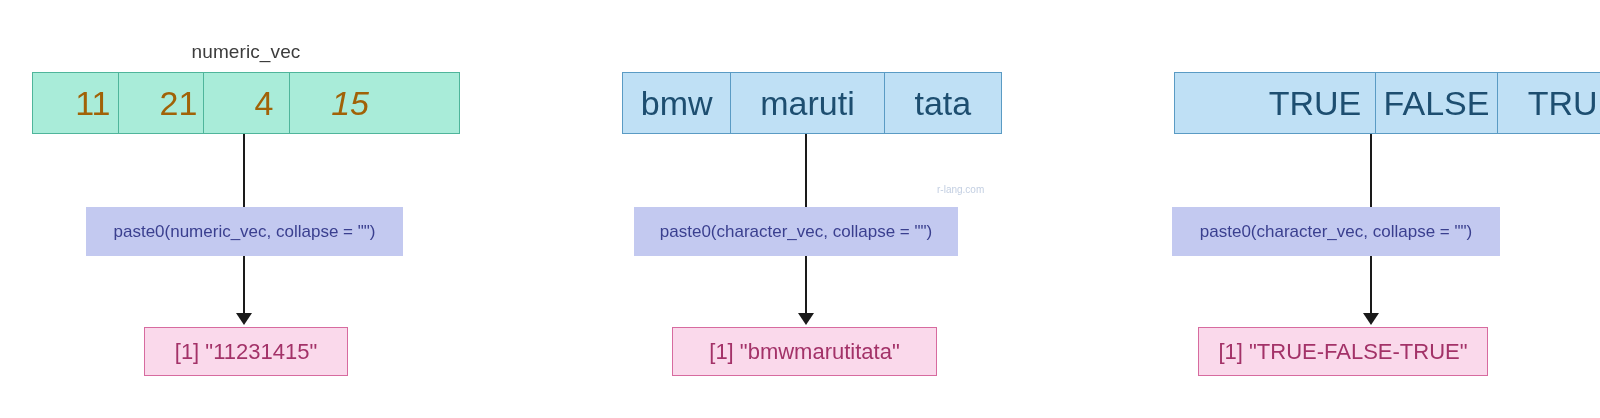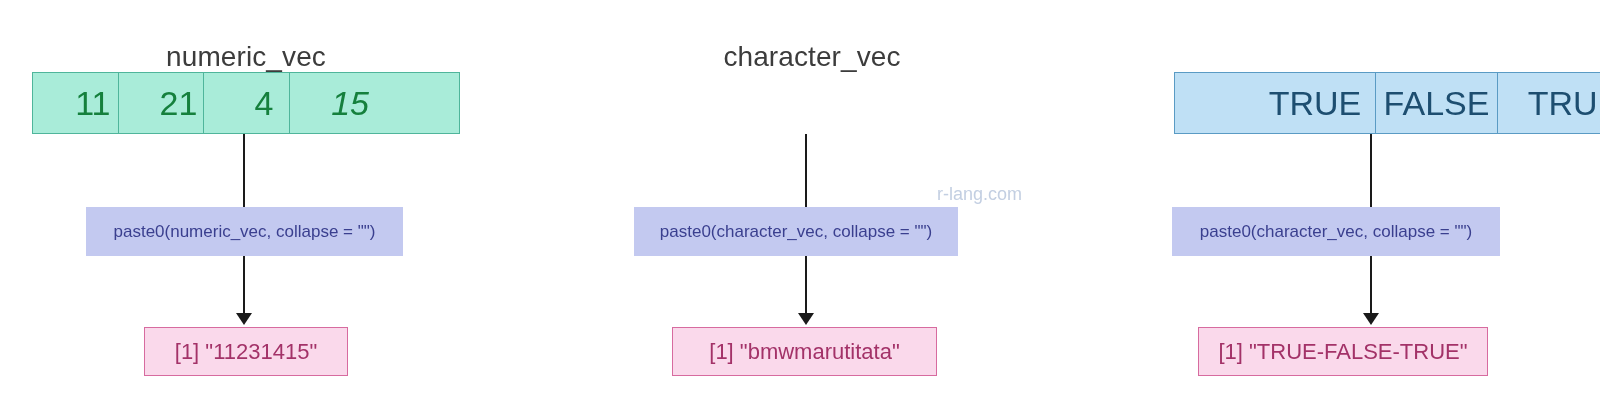--- a/index.html
+++ b/index.html
@@ -18,21 +18,21 @@
 
   .canvas {
     position: relative;
     width: 1600px;
     height: 418px;
   }
 
   
   .col-title {
     position: absolute;
-    font-size: 28px;
+    font-size: 19px;
     color: #3c3c3c;
     text-align: center;
     white-space: nowrap;
     letter-spacing: .1px;
   }
 
   
   .vec-table {
     position: absolute;
     display: flex;
@@ -49,21 +49,21 @@
     line-height: 1;
   }
 
   
   .vec-table.green {
     background: #a9ecd9;
     border: 1.5px solid #4fb59b;
   }
   .vec-table.green .vec-cell {
     border-right: 1.5px solid #4fb59b;
-    color: #15803d;
+    color: #a16207;
     padding-left: 35px;
   }
   .vec-table.green .vec-cell:last-child { border-right: none; font-style: italic; }
 
   
   .vec-table.blue {
     background: #bfe0f5;
     border: 1.5px solid #5a9bc4;
   }
   .vec-table.blue .vec-cell {
@@ -121,21 +121,21 @@
     width: 0;
     height: 0;
     border-left: 8px solid transparent;
     border-right: 8px solid transparent;
     border-top: 12px solid #1a1a1a;
   }
 
   
   .watermark {
     position: absolute;
-    font-size: 18px;
+    font-size: 10px;
     color: #c3cfe2;
     white-space: nowrap;
   }
 </style>
 </head>
 <body>
 
 <div class="canvas">
 
   <div class="col-title" style="left:32px; top:41px; width:428px;">numeric_vec</div>
@@ -148,22 +148,26 @@
   </div>
 
   <div class="conn" style="left:243px; top:134px; height:74px;"></div>
 
   <div class="fn-box" style="left:86px; top:207px; width:317px;">paste0(numeric_vec, collapse = "")</div>
 
   <div class="arrow" style="left:243px; top:256px; height:58px;"></div>
 
   <div class="out-box" style="left:144px; top:327px; width:204px;">[1] "11231415"</div>
 
-  <div class="col-title" style="left:622px; top:41px; width:380px;">character_vec</div>
 
+  <div class="vec-table blue" style="left:622px; top:72px; width:380px;">
+    <div class="vec-cell" style="width:109px;">bmw</div>
+    <div class="vec-cell" style="width:154px;">maruti</div>
+    <div class="vec-cell" style="width:117px;">tata</div>
+  </div>
 
   <div class="conn" style="left:805px; top:134px; height:74px;"></div>
 
   <div class="fn-box" style="left:634px; top:207px; width:324px;">paste0(character_vec, collapse = "")</div>
 
   <div class="arrow" style="left:805px; top:256px; height:58px;"></div>
 
   <div class="out-box" style="left:672px; top:327px; width:265px;">[1] "bmwmarutitata"</div>
 
   <div class="watermark" style="left:937px; top:184px;">r-lang.com</div>

